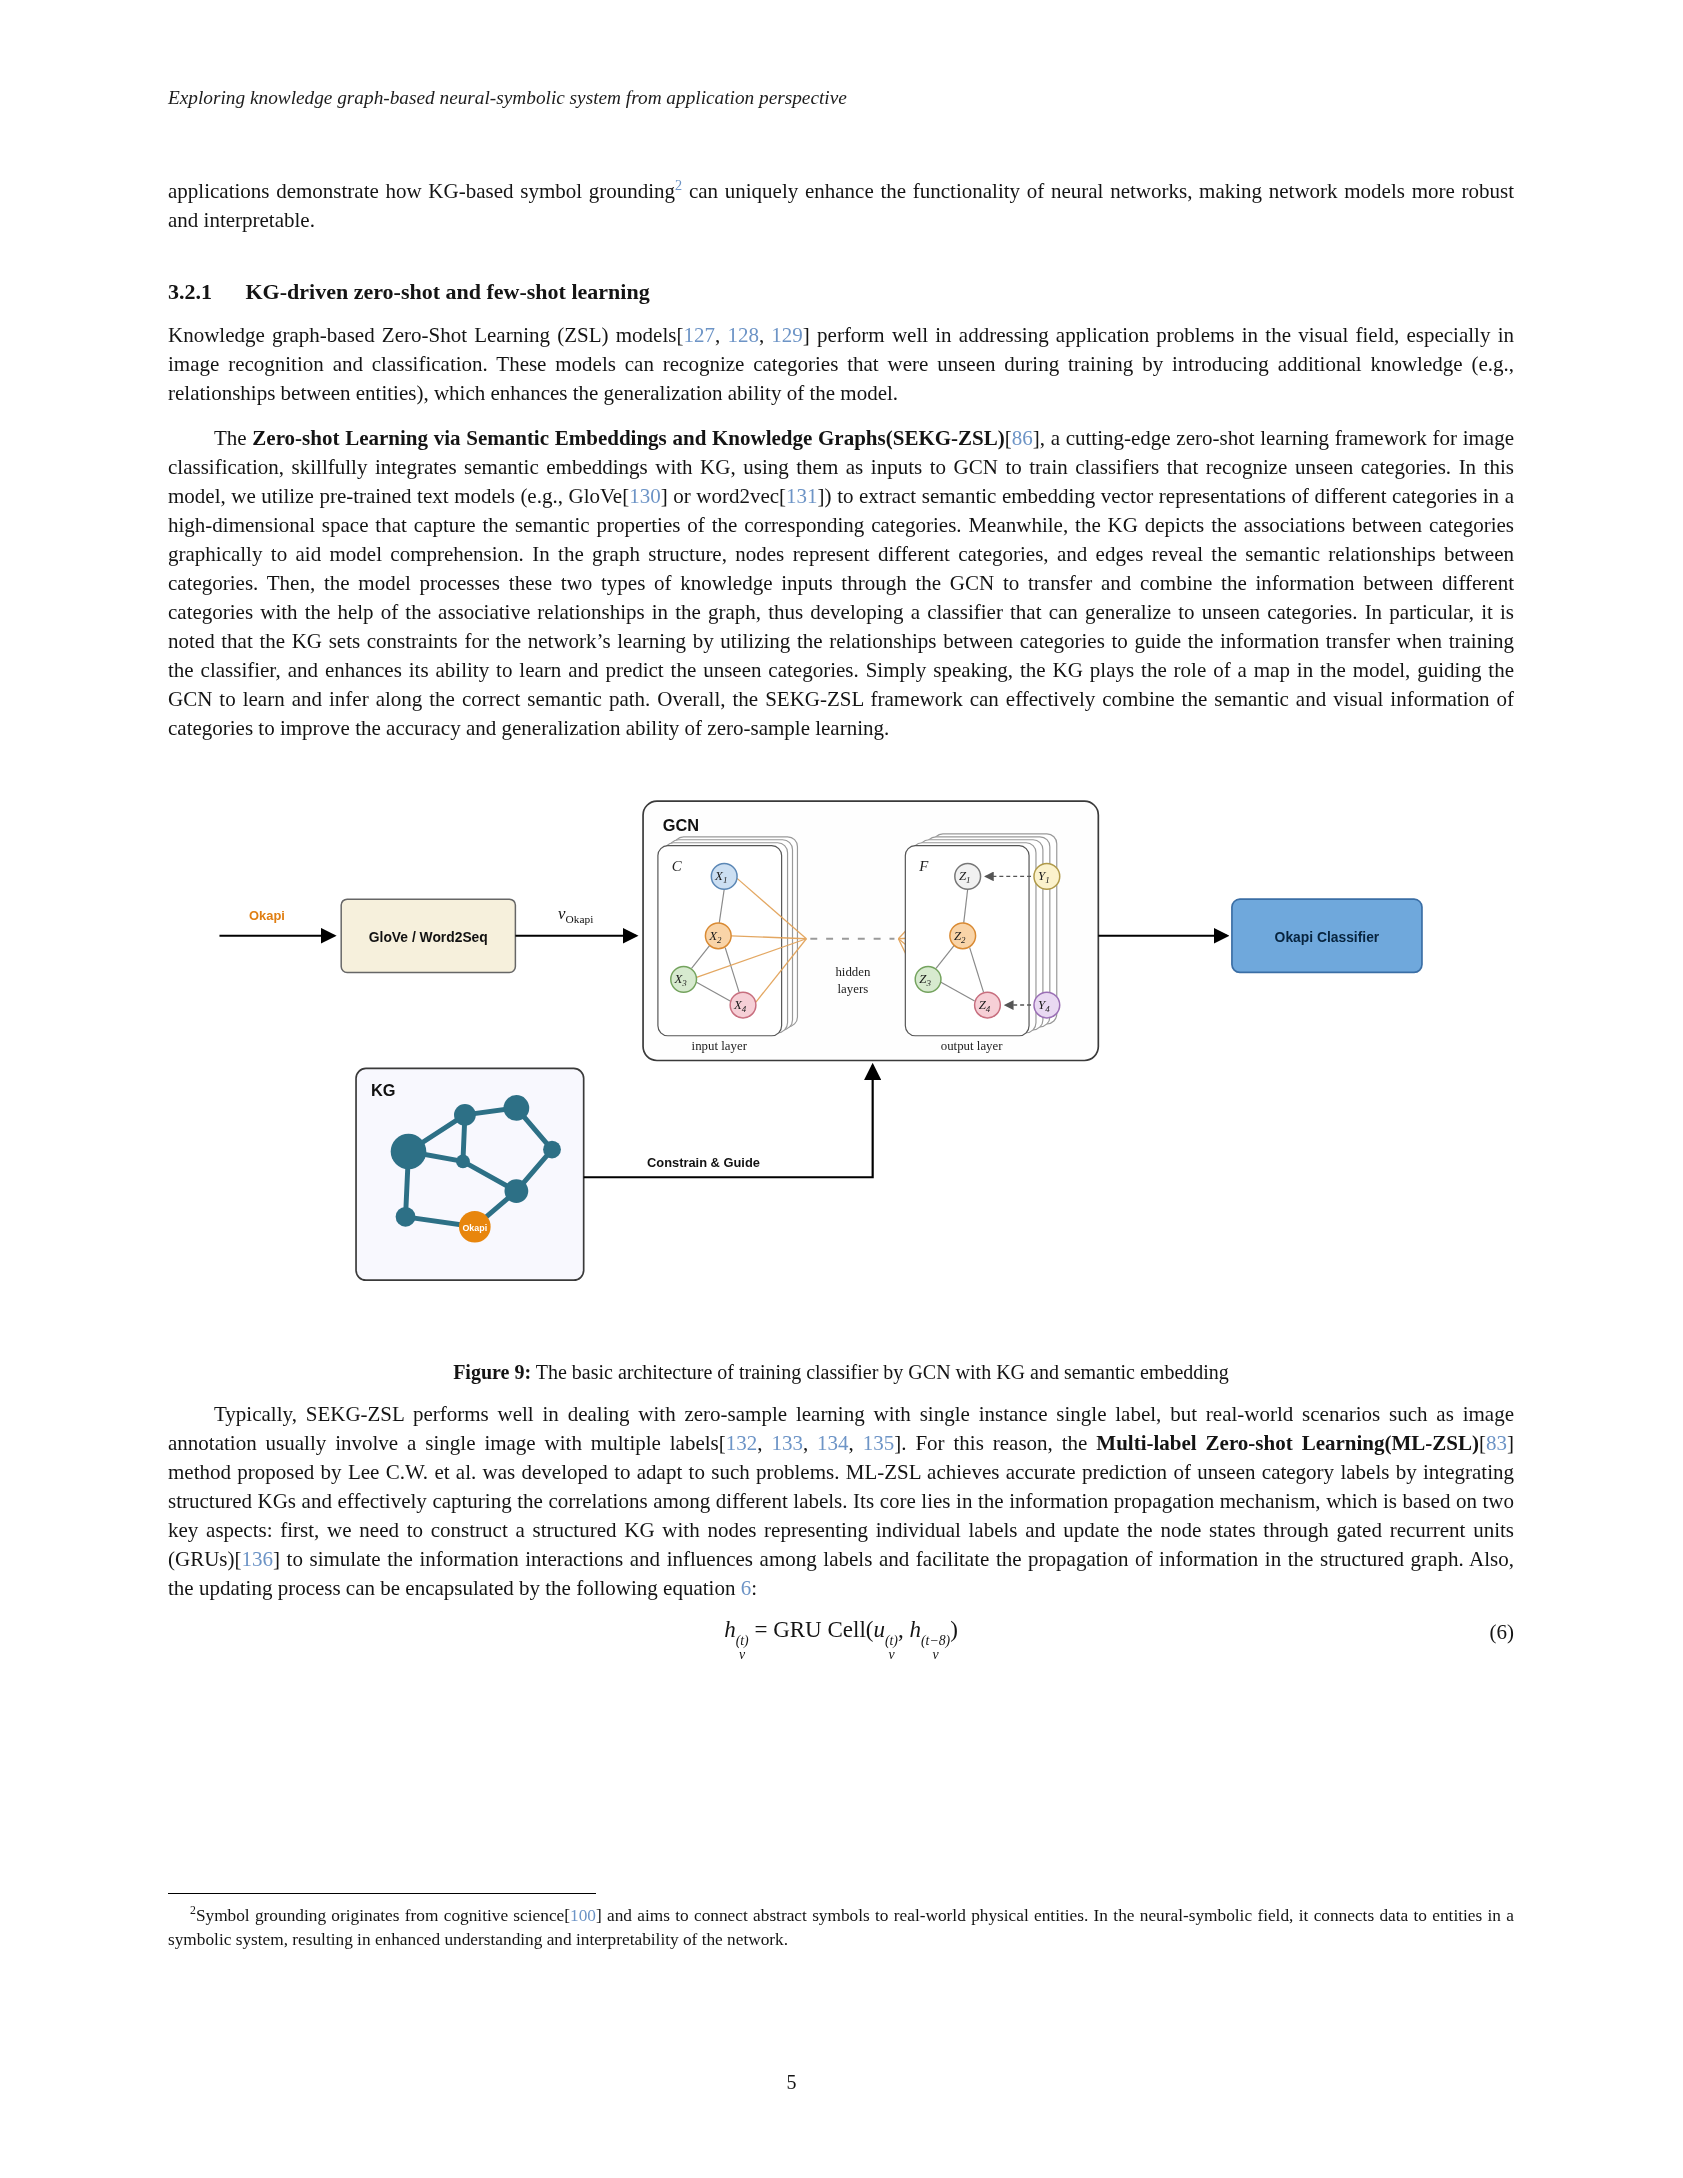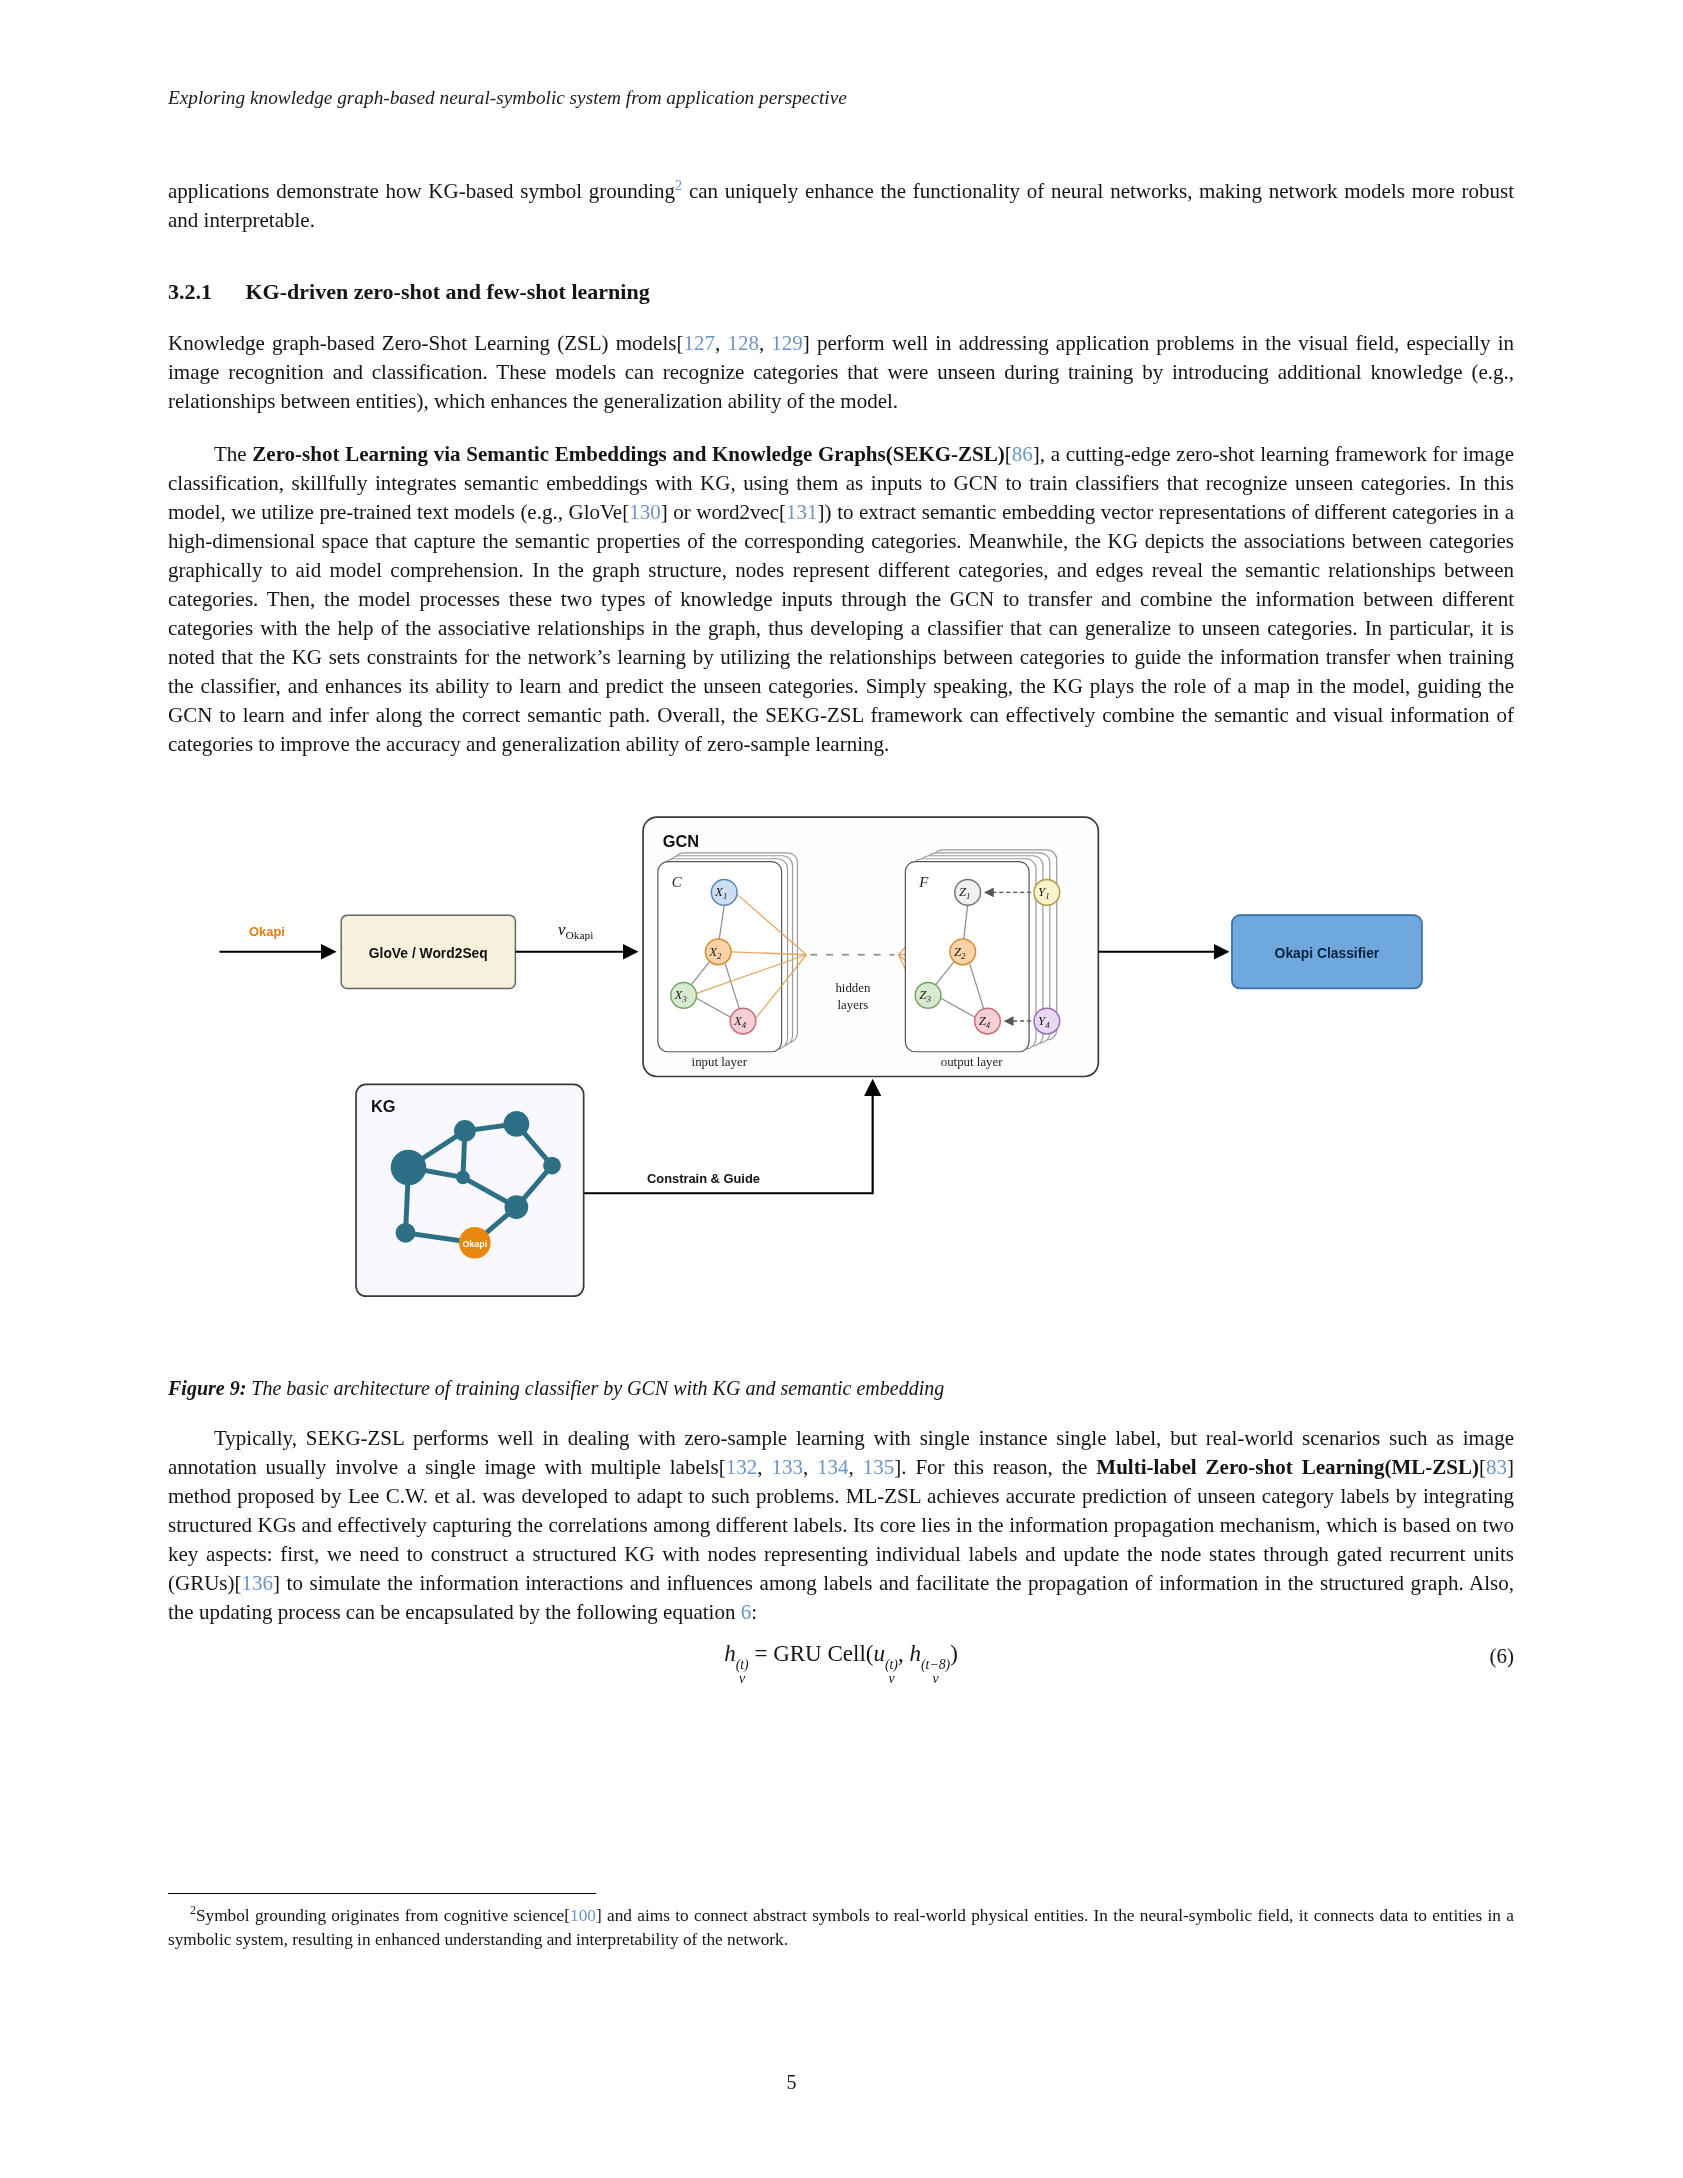--- a/index.html
+++ b/index.html
@@ -5,32 +5,32 @@
   * { margin:0; padding:0; box-sizing:border-box; }
   html,body { background:#ffffff; }
   .page { position:relative; width:1583px; height:2178px; background:#ffffff;
           font-family:"Liberation Serif", serif; color:#141414; overflow:hidden; }
   .content { position:absolute; left:168px; top:87px; width:1346px; }
 
   .running-header { font-style:italic; font-size:19.3px; color:#1c1c1c; }
 
   .body-text { font-size:21px; line-height:29px; text-align:justify; }
   .intro { margin-top:68px; }
-  .para { margin-top:24px; }
+  .para { margin-top:16px; }
   .para.indent { text-indent:46px; }
 
   .section-heading { margin-top:44px; font-size:22px; font-weight:bold; }
   .section-heading .num { margin-right:28px; }
 
   .cite { color:var(--cite,#6D94C6); }
   .bold { font-weight:bold; }
   .sup { vertical-align:super; font-size:0.68em; line-height:0; }
 
   .figure-wrap { margin-top:50px; }
-  .fig-caption { margin-top:34px; text-align:left; font-size:20px;font-style:italic; }
+  .fig-caption { margin-top:34px; text-align:center; font-size:20px; }
 
   .equation-row { position:relative; margin-top:14px; text-align:center; font-size:23px; }
   .eq-number { position:absolute; right:0; top:3px; font-size:21px; }
   .mvar .mbase { font-style:italic; }
   .scripts { display:inline-flex; flex-direction:column; font-size:0.6em;
              line-height:1.05; vertical-align:-0.55em; font-style:italic; }
   .scripts span { display:block; }
 
   .footnote { position:absolute; left:168px; top:1893px; width:1346px; }
   .footnote-rule { width:428px; border-top:1.4px solid #000; margin-bottom:10px; }

